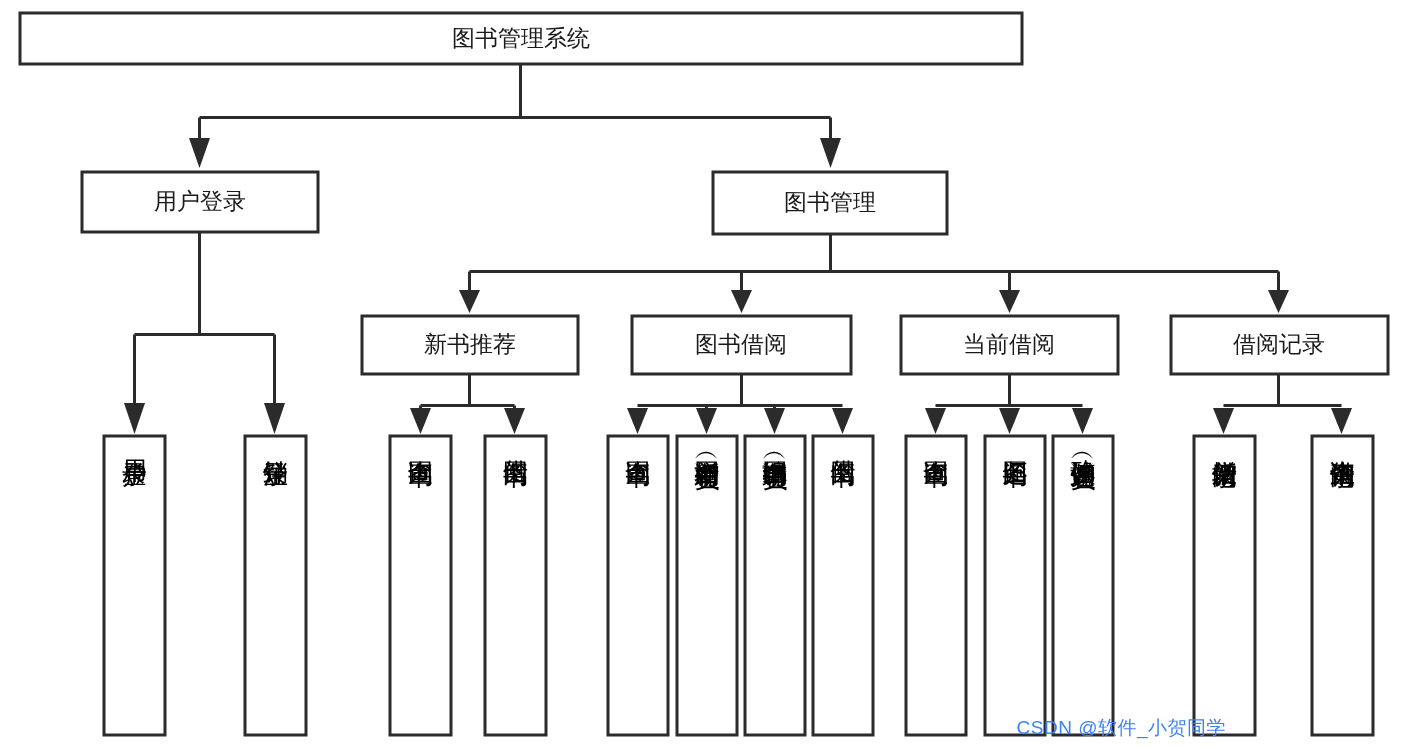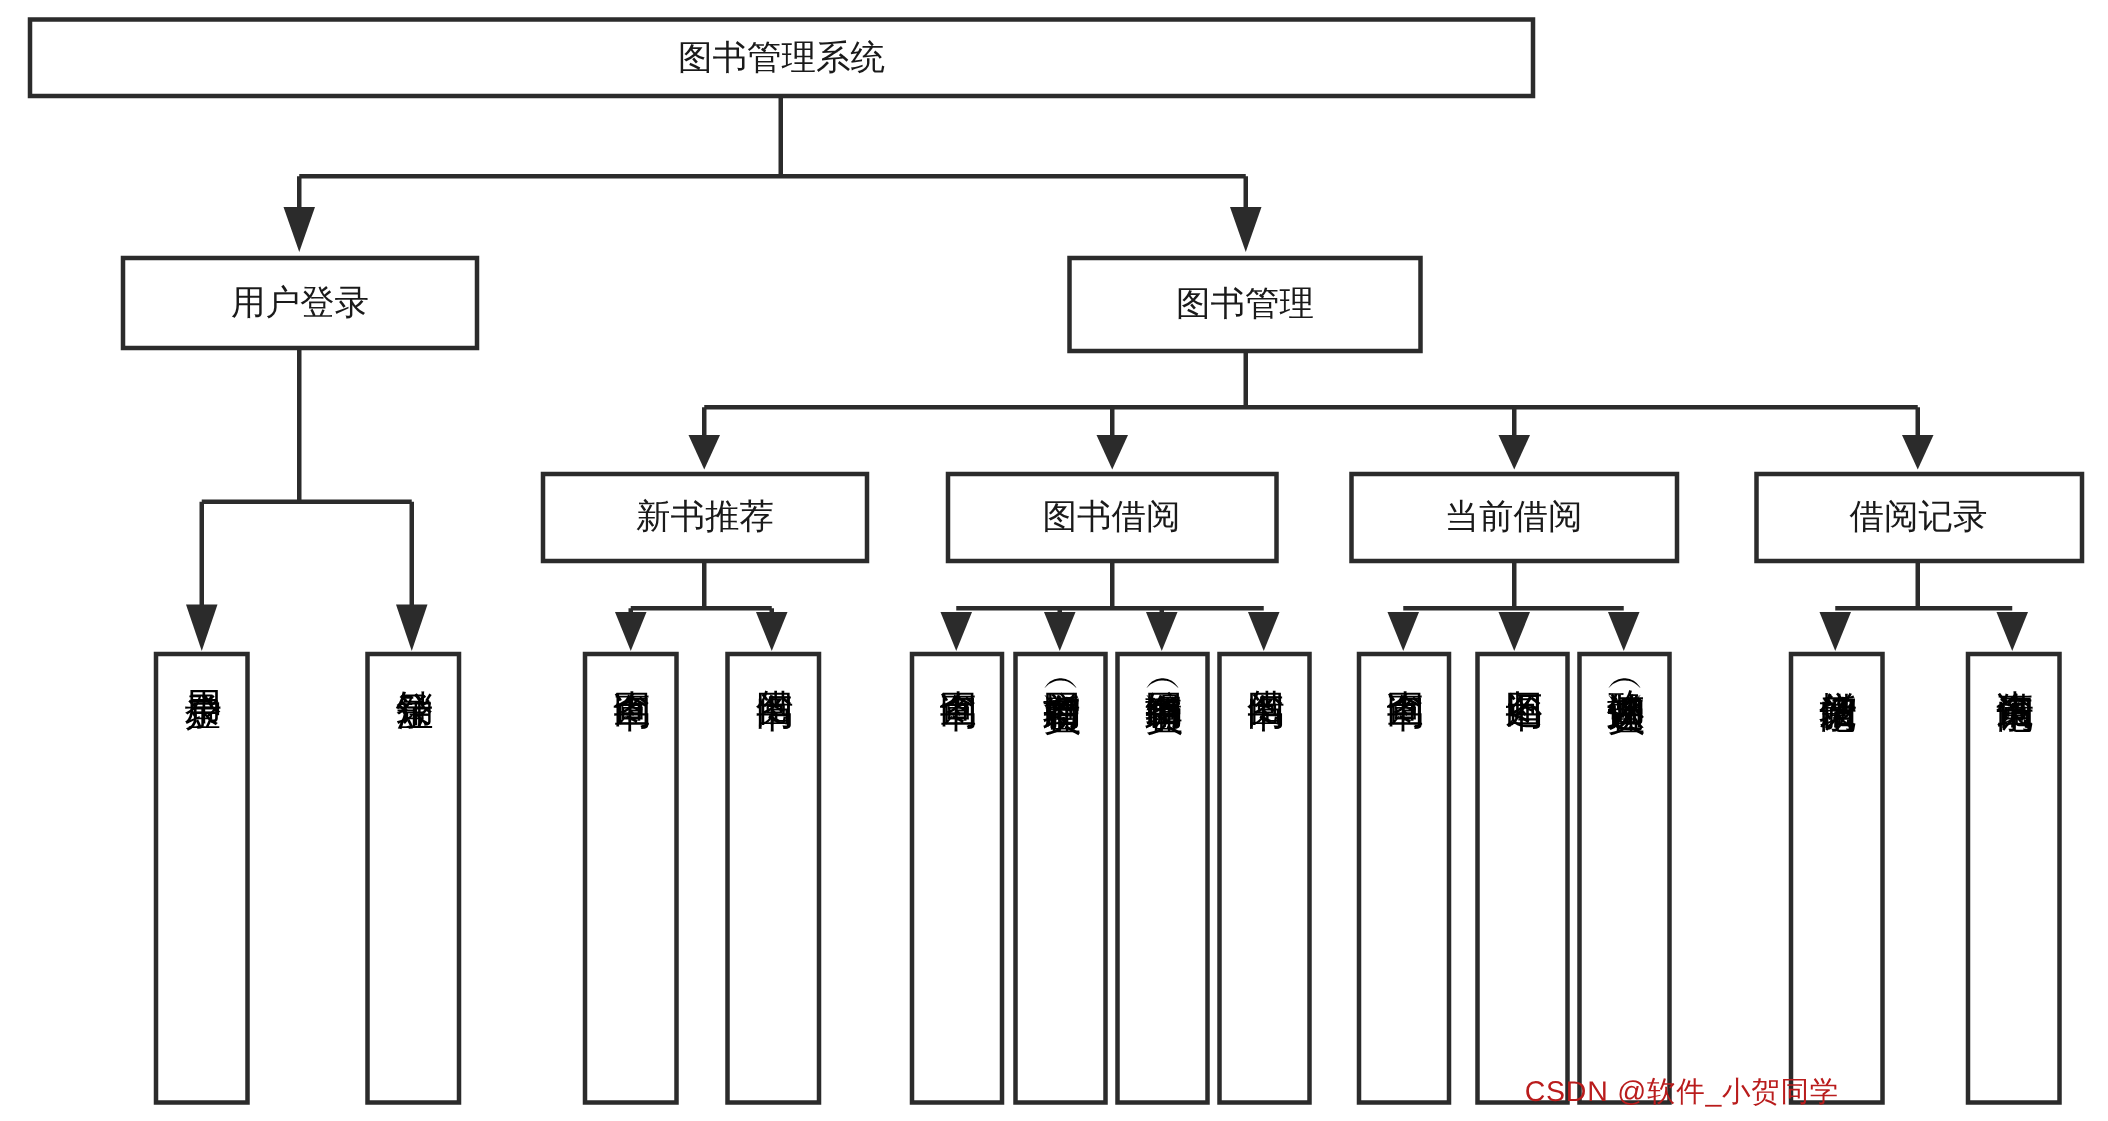--- a/index.html
+++ b/index.html
@@ -71,21 +71,21 @@
   .leaf-fo-inner {
     width: 100%;
     height: 100%;
   }
   .watermark {
     position: absolute;
     right: 8px;
     bottom: 6px;
     font-family: "Liberation Sans", "DejaVu Sans", sans-serif;
     font-size: 19px;
-    color: #b91c1c;
+    color: #3b82f6;
     white-space: nowrap;
     pointer-events: none;
     letter-spacing: 0.5px;
   }
 </style>
 </head>
 <body>
 
 <div id="diagram-root">
   <svg class="diagram" viewBox="0 0 1405 747">

